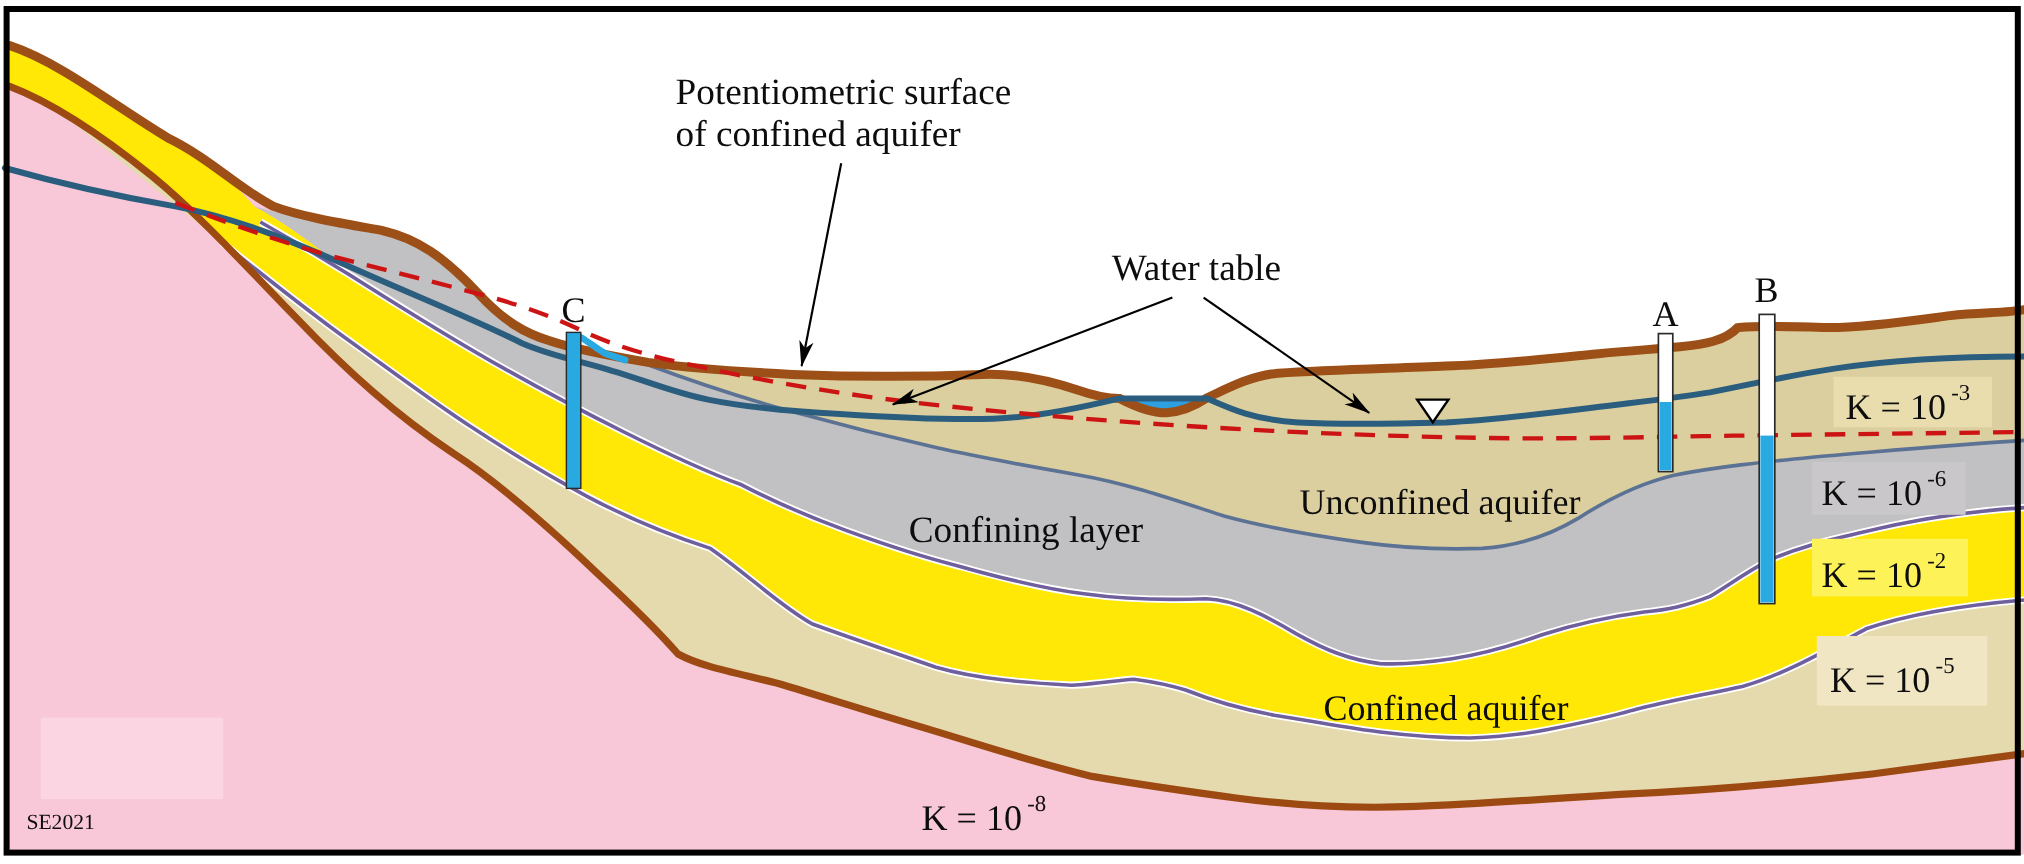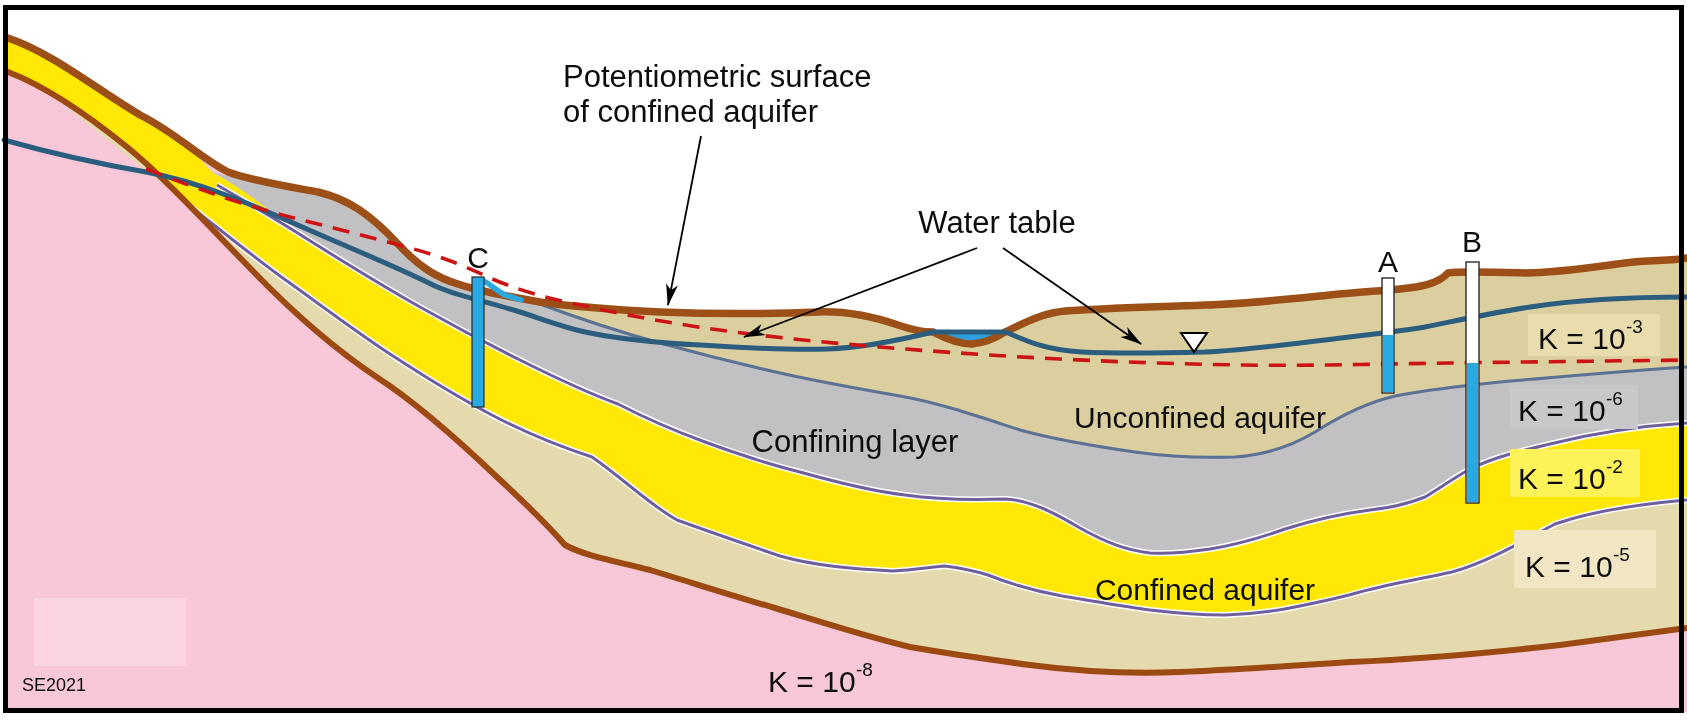--- a/index.html
+++ b/index.html
@@ -1,17 +1,17 @@
 <!DOCTYPE html>
 <html><head>
 <meta charset="utf-8">
 <style>
   html,body{margin:0;padding:0;background:#ffffff;}
   .stage{position:relative;width:1687px;height:720px;background:#b91c1c;
-         font-family:Liberation Sans, sans-serif;}
+         font-family:Liberation Serif, serif;}
   svg{display:block;}
   text{fill:#0d0d0d;}
   .lbl{font-size:31px;}
   .lbl-med{font-size:30px;}
   .klbl{font-size:30px;}
   .kexp{font-size:19px;}
   .well-lbl{font-size:30px;}
   .credit{font-size:18px;}
 </style>
 </head>

